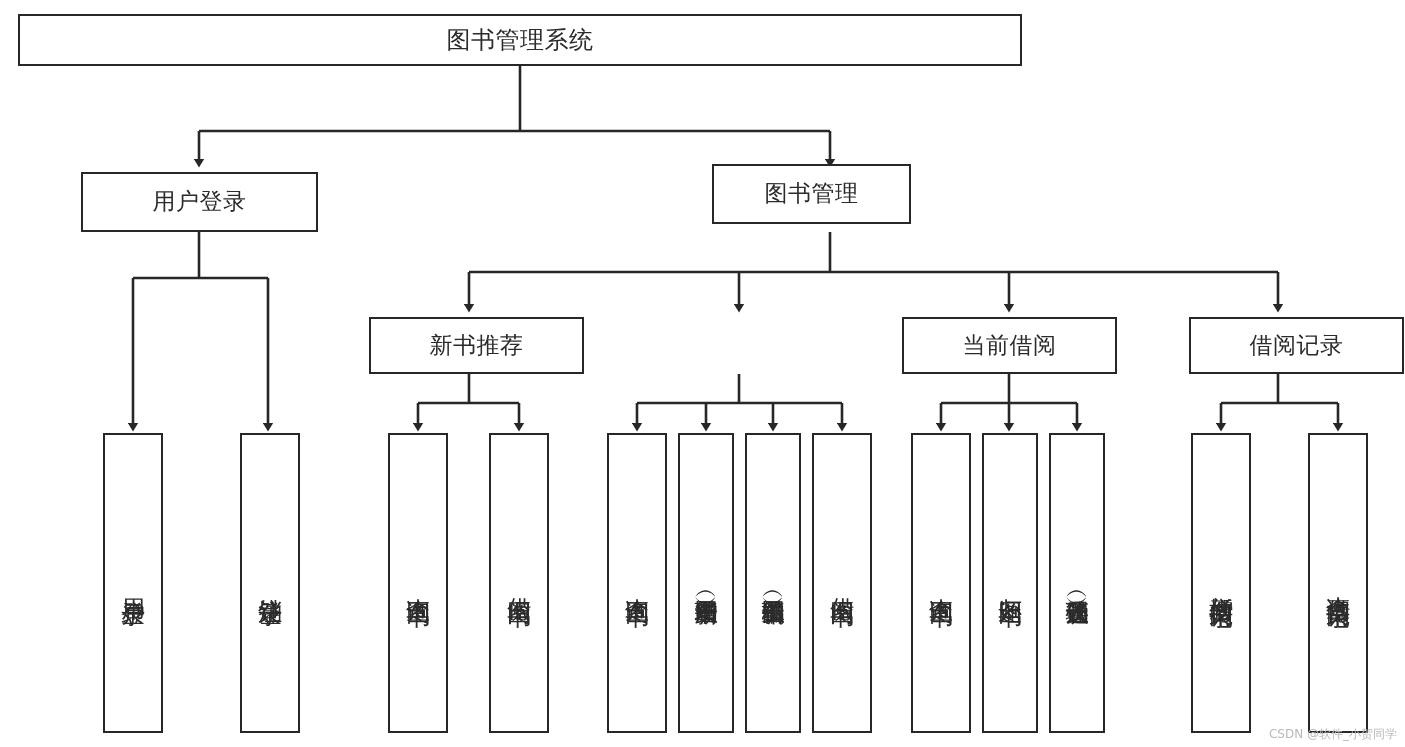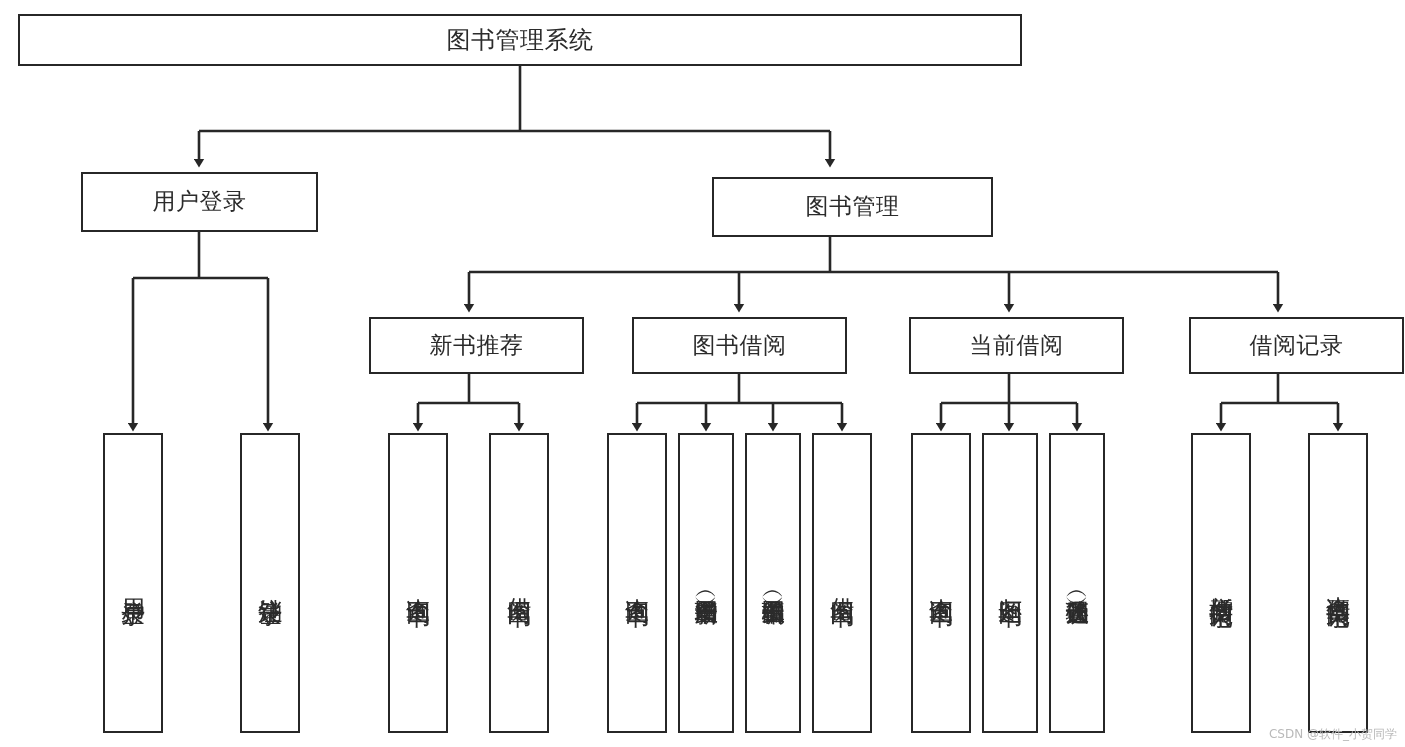--- a/index.html
+++ b/index.html
@@ -134,31 +134,28 @@
     </g>
   </svg>
 
   <div class="node horizontal root" style="left:18px; top:14px; width:1004px; height:52px;">
     <span class="node-label">图书管理系统</span>
   </div>
 
   <div class="node horizontal" style="left:81px; top:172px; width:237px; height:60px;">
     <span class="node-label">用户登录</span>
   </div>
-  <div class="node horizontal" style="left:712px; top:177px; width:281px; height:60px;">
+  <div class="node horizontal" style="left:712px; top:164px; width:199px; height:60px;">
     <span class="node-label">图书管理</span>
   </div>
 
   <div class="node horizontal" style="left:362px; top:317px; width:215px; height:57px;margin-left:7px;">
     <span class="node-label">新书推荐</span>
   </div>
-  <div class="node horizontal" style="left:632px; top:317px; width:215px; height:57px;">
-    <span class="node-label">图书借阅</span>
-  </div>
-  <div class="node horizontal" style="left:902px; top:317px; width:215px; height:57px;margin-left:7px;">
+  <div class="node horizontal" style="left:902px; top:317px; width:215px; height:57px;">
     <span class="node-label">当前借阅</span>
   </div>
   <div class="node horizontal" style="left:1171px; top:317px; width:215px; height:57px;margin-left:18px;">
     <span class="node-label">借阅记录</span>
   </div>
 
   <div class="node vertical" style="left:103px; top:433px; width:60px; height:300px;">
     <span class="node-label">用户登录</span>
   </div>
   <div class="node vertical" style="left:240px; top:433px; width:60px; height:300px;">

